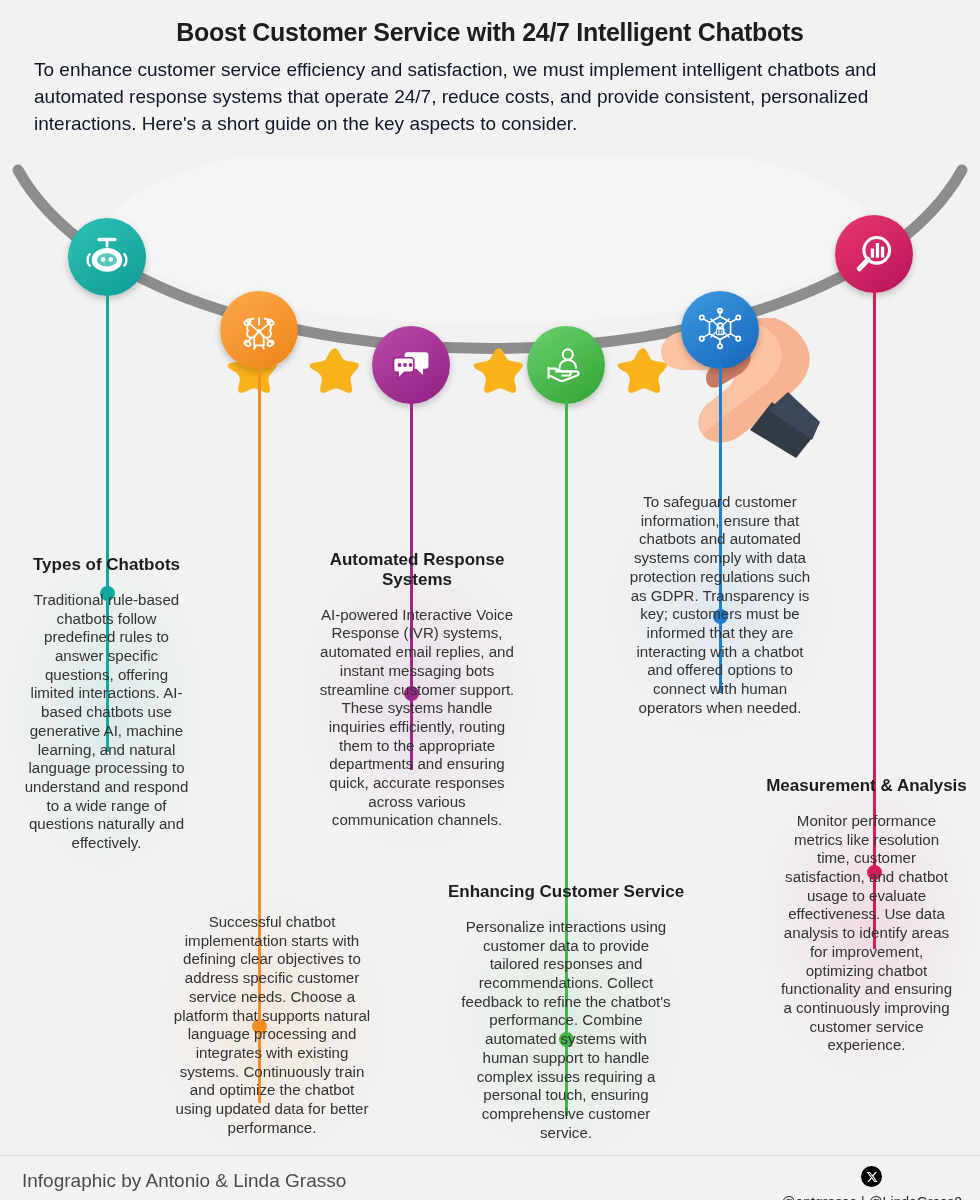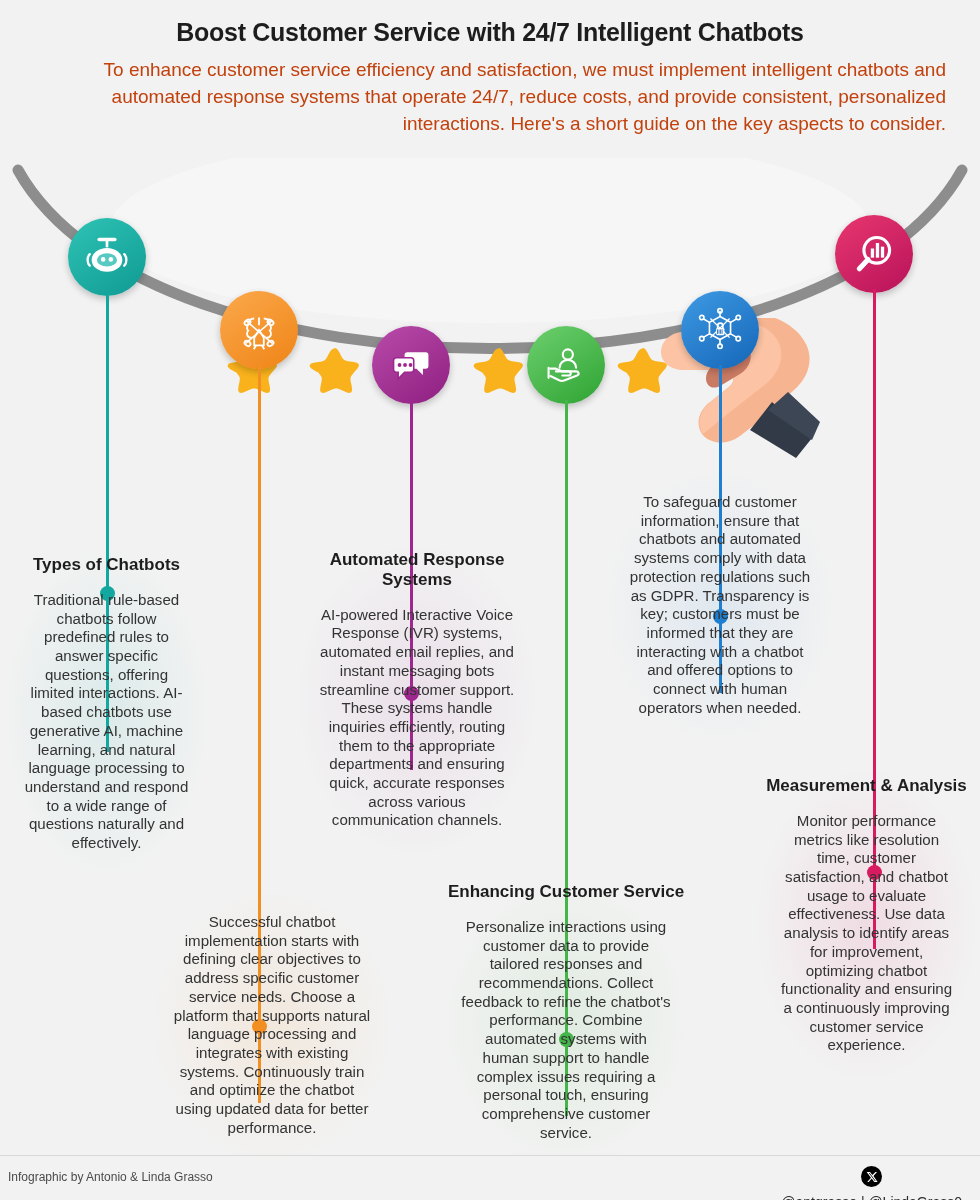--- a/index.html
+++ b/index.html
@@ -13,21 +13,21 @@
   }
   .page{position:relative;width:980px;height:1200px;overflow:hidden;background:#f2f2f2;}
 
   
   .header{position:absolute;left:0;top:0;width:980px;padding:18px 34px 0 34px;box-sizing:border-box;}
   .title{
     font-size:25px;font-weight:700;letter-spacing:-.3px;
     color:#1d1d1d;line-height:1.15;margin:0 0 10px 0;text-align:center;
   }
   .subtitle{
-    font-size:19px;line-height:1.42;color:#c2410c;text-align:right;margin:0;
+    font-size:19px;line-height:1.42;color:#0f172a;text-align:left;margin:0;
     font-weight:400;
   }
 
   
   .illus{position:absolute;left:0;top:158px;width:980px;height:250px;}
   .arc-svg{position:absolute;left:0;top:0;}
 
   .stars{position:absolute;left:218px;top:185px;width:470px;height:70px;}
   .star{position:absolute;top:0;width:70px;height:68px;}
   .star svg{display:block;}
@@ -48,21 +48,21 @@
   .block{position:absolute;text-align:center;padding:6px 4px 8px 4px;box-sizing:border-box;border-radius:6px;}
   .block h3{
     margin:0 0 1px 0;font-size:17px;font-weight:700;line-height:1.17;color:#1d1d1d;
   }
   .block p{
     margin:16px;font-size:15.1px;line-height:1.24;color:#333;font-weight:400;
   }
 
   
   .footer{position:absolute;left:0;bottom:0;width:980px;height:44px;border-top:1px solid #d8d8d8;}
-  .credit{position:absolute;left:8px;top:14px;font-size:12px;color:#4b4b4b;}
+  .credit{position:absolute;left:22px;top:14px;font-size:19px;color:#4b4b4b;}
   .socials{position:absolute;right:18px;top:10px;display:flex;align-items:center;gap:7px;font-size:14px;color:#2b2b2b;flex-direction:column;}
   .socials .handle{white-space:nowrap;}
   .sicon{width:21px;height:21px;border-radius:50%;display:inline-flex;align-items:center;justify-content:center;flex:0 0 auto;}
   .sicon.x{background:#000;}
   .sicon.ig{background:radial-gradient(circle at 30% 107%,#fdf497 0%,#fdf497 5%,#fd5949 45%,#d6249f 60%,#285AEB 90%);}
   .sicon.yt{background:#ff0000;}
 </style>
 </head>
 <body>
 

